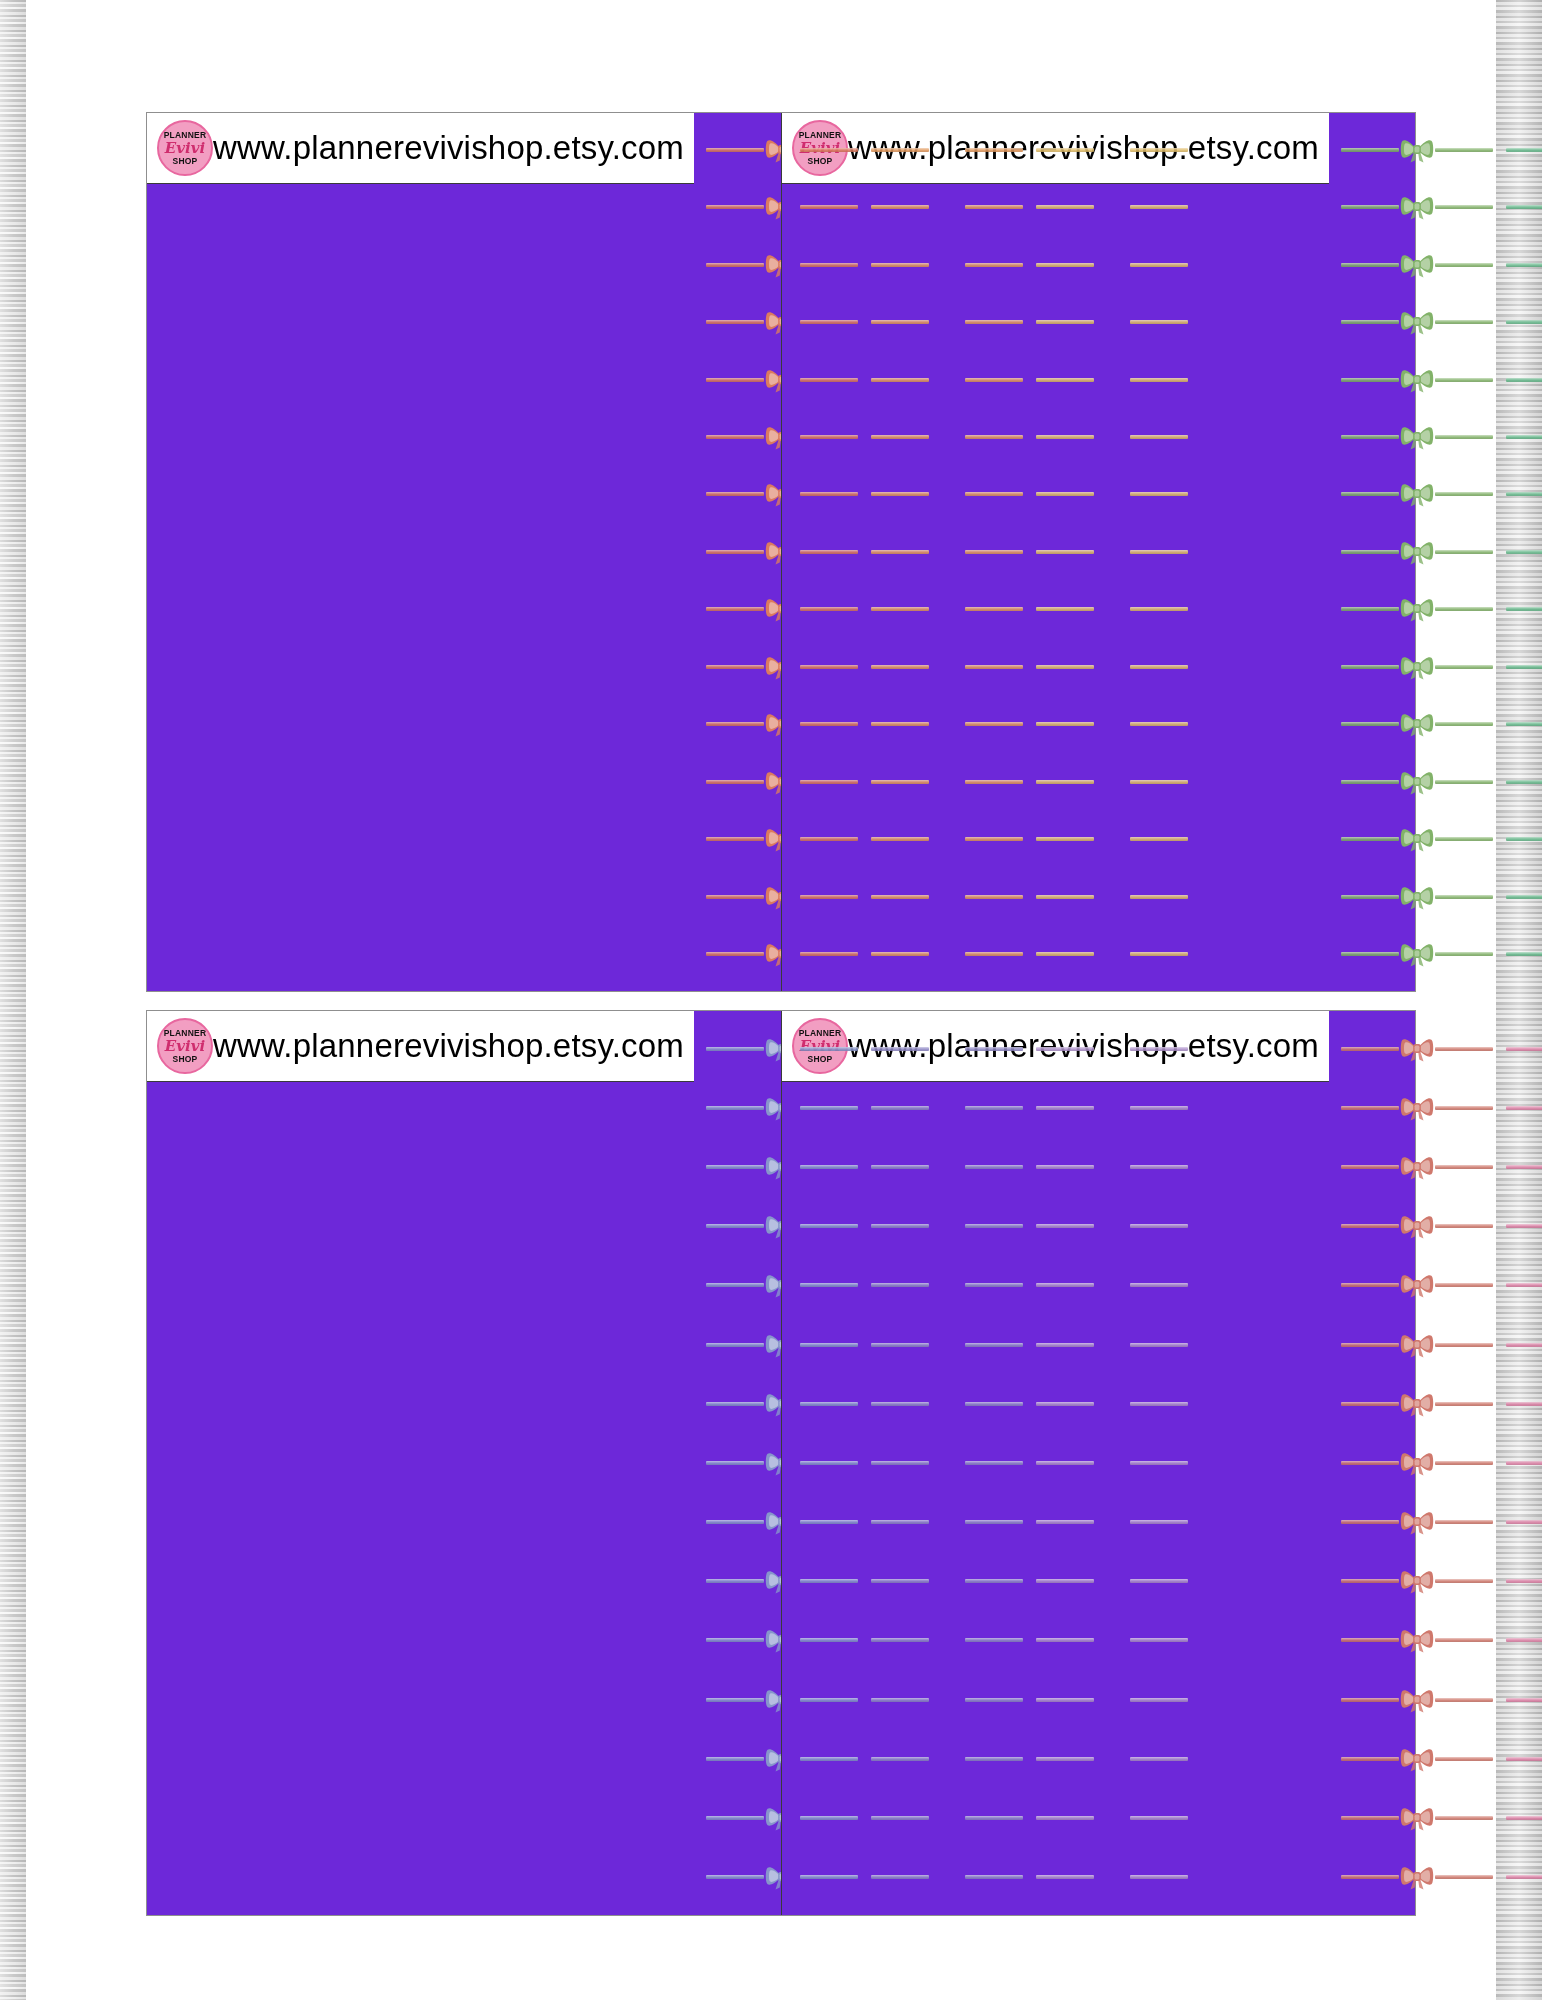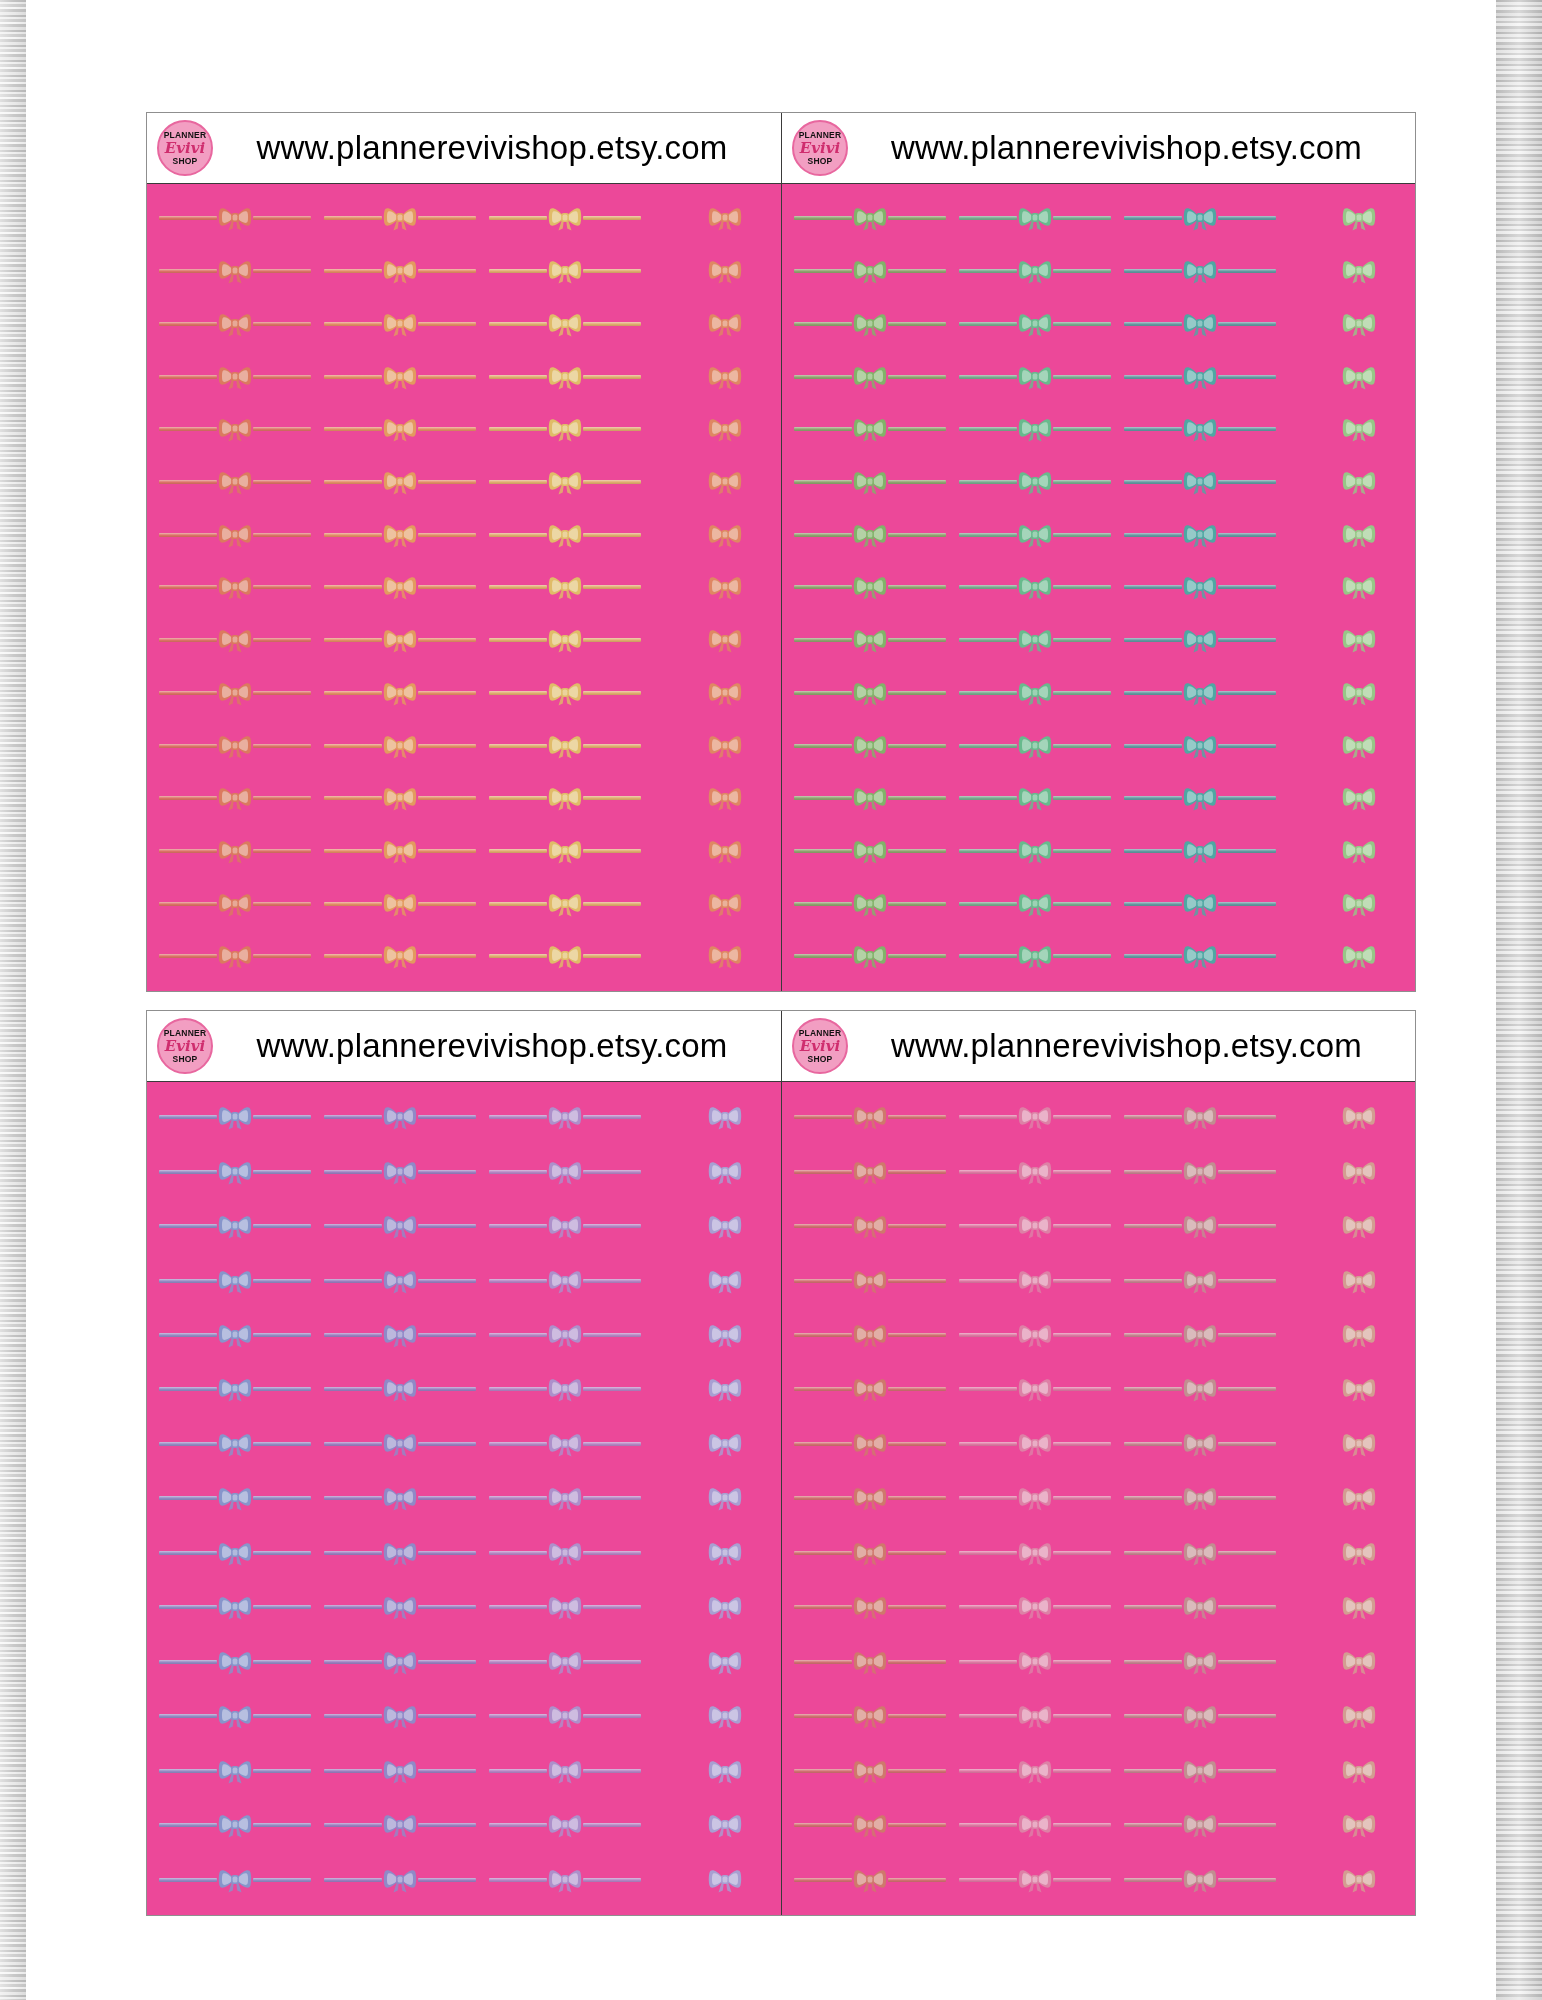--- a/index.html
+++ b/index.html
@@ -25,21 +25,21 @@
 
   
   .sheet {
     position:absolute; left:146px; width:1270px;
     border:1px solid #8f8f8f; background:#fff;
     display:flex;
   }
   .sheet-top { top:112px; height:880px; }
   .sheet-bottom { top:1010px; height:906px; }
 
-  .panel { flex:1 1 50%; min-width:0; display:flex; flex-direction:column; background:#ec4899; }
+  .panel { flex:1 1 50%; min-width:0; display:flex; flex-direction:row; background:#6d28d9; }
   .panel + .panel { border-left:1px solid #3a3a3a; }
 
   .header {
     height:71px; flex:0 0 auto;
     border-bottom:1px solid #3a3a3a;
     display:flex; align-items:center; padding:0 10px;
     background:#fff;
   }
   .logo {
     width:56px; height:56px; border-radius:50%; flex:0 0 auto;

